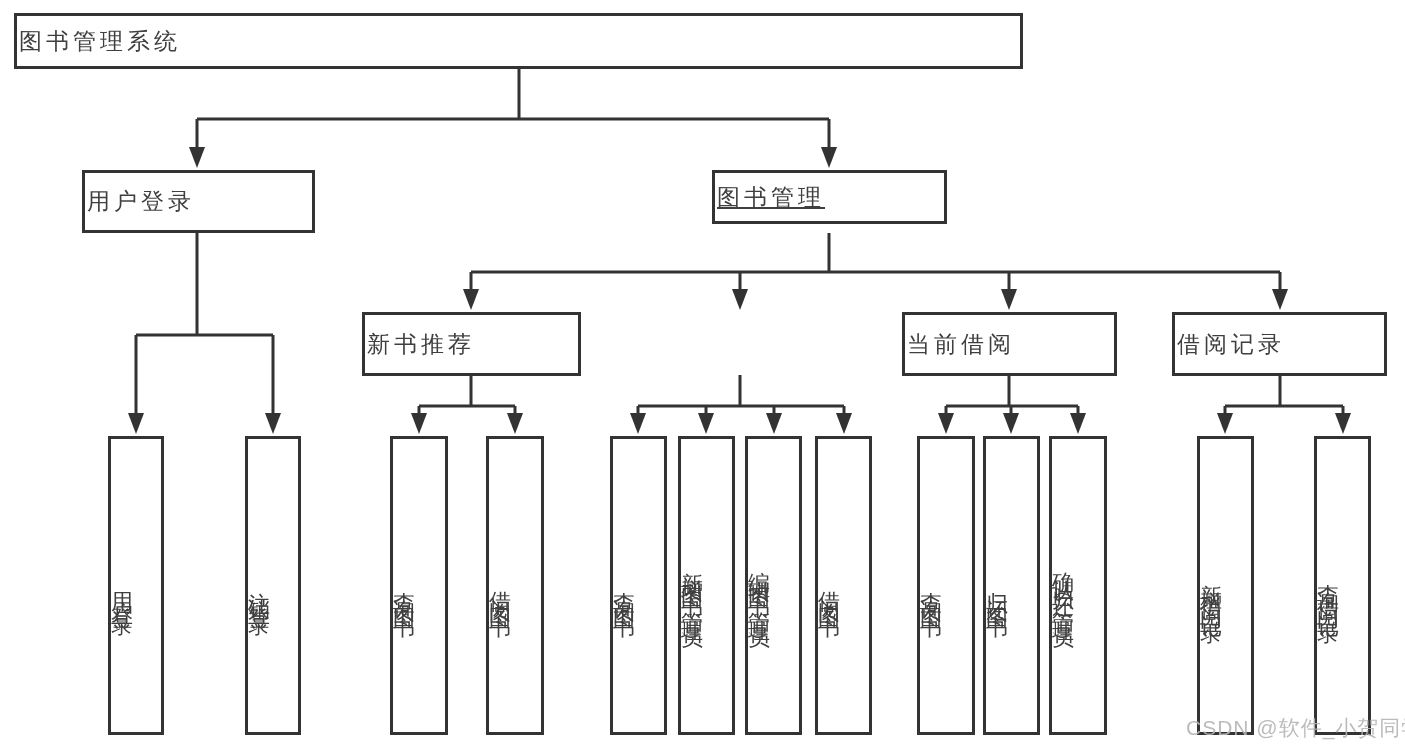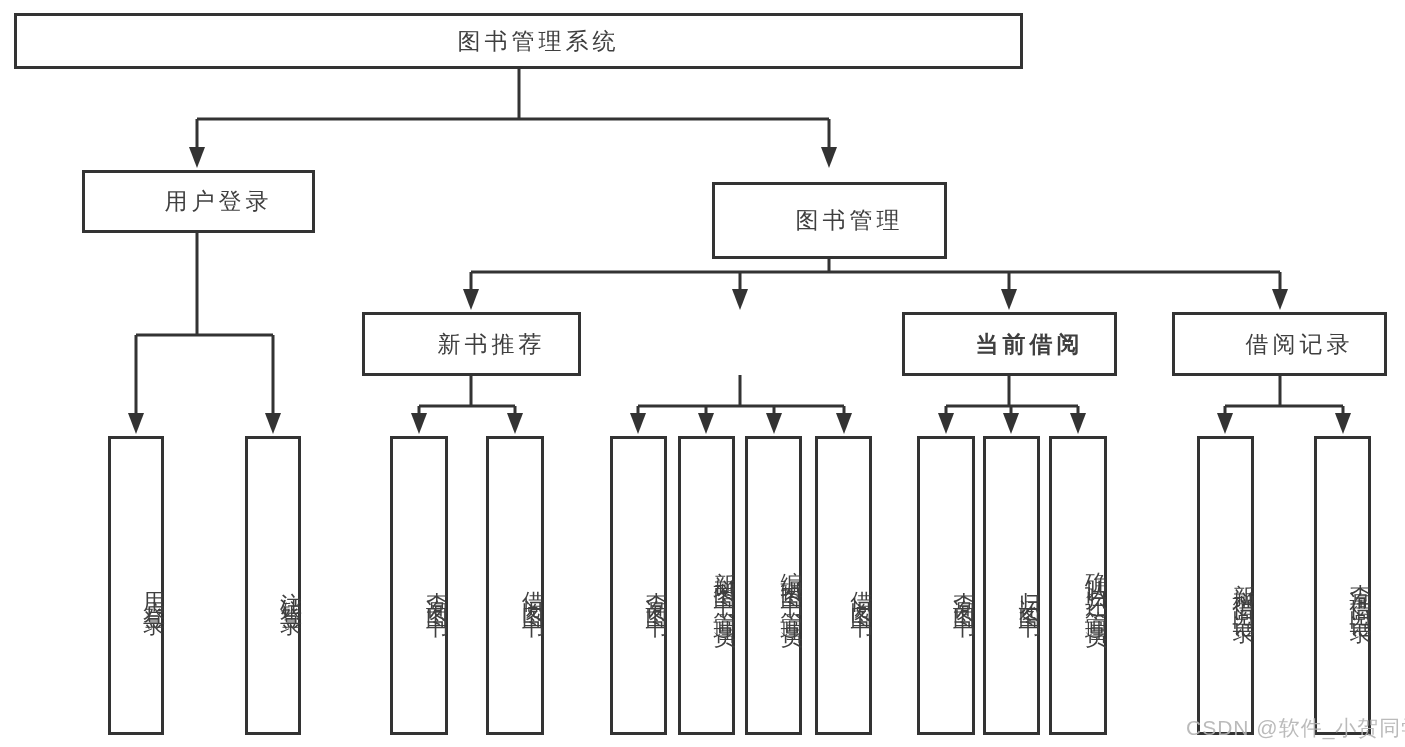--- a/index.html
+++ b/index.html
@@ -16,24 +16,23 @@
     font-family:"Liberation Sans","DejaVu Sans",sans-serif;
   }
   .connectors{position:absolute;left:0;top:0;z-index:1;}
   .connectors path{stroke:var(--line);stroke-width:3;fill:none;}
   .connectors polygon{fill:var(--line);stroke:none;}
   .box{
     position:absolute;
     box-sizing:border-box;
     border:3px solid var(--line);
     background:#ffffff;
-    display:flex;align-items:center;justify-content:center;
+    display:flex;align-items:center;
     color:var(--text);
     z-index:2;
-    padding-left:36px;
   }
   .box.h span{
     font-size:23px;
     letter-spacing:4px;
     white-space:nowrap;
     transform:translateX(2px); 
   }
   .box.v span{
     writing-mode:vertical-rl;
     text-orientation:mixed;
@@ -91,28 +90,28 @@
     <polygon points="1335,413 1351,413 1343,434"></polygon>
   </svg>
 
   <div class="box h" style="left:14px;top:13px;width:1009px;height:56px;">
     <span>图书管理系统</span>
   </div>
 
   <div class="box h" style="left:82px;top:170px;width:233px;height:63px;">
     <span>用户登录</span>
   </div>
-  <div class="box h" style="left:712px;top:182px;width:235px;height:77px;">
+  <div class="box h" style="left:712px;top:170px;width:235px;height:54px;text-decoration:underline;">
     <span>图书管理</span>
   </div>
 
   <div class="box h" style="left:362px;top:312px;width:219px;height:64px;">
     <span>新书推荐</span>
   </div>
-  <div class="box h" style="left:902px;top:312px;width:215px;height:64px;font-weight:bold;">
+  <div class="box h" style="left:902px;top:312px;width:215px;height:64px;">
     <span>当前借阅</span>
   </div>
   <div class="box h" style="left:1172px;top:312px;width:215px;height:64px;">
     <span>借阅记录</span>
   </div>
 
   <div class="box v" style="left:108px;top:436px;width:56px;height:299px;">
     <span>用户登录</span>
   </div>
   <div class="box v" style="left:245px;top:436px;width:56px;height:299px;">

